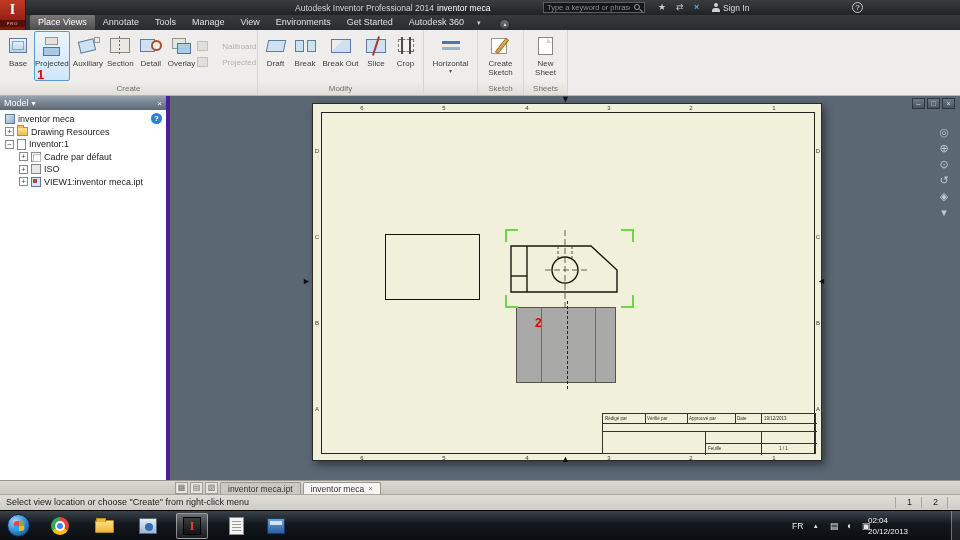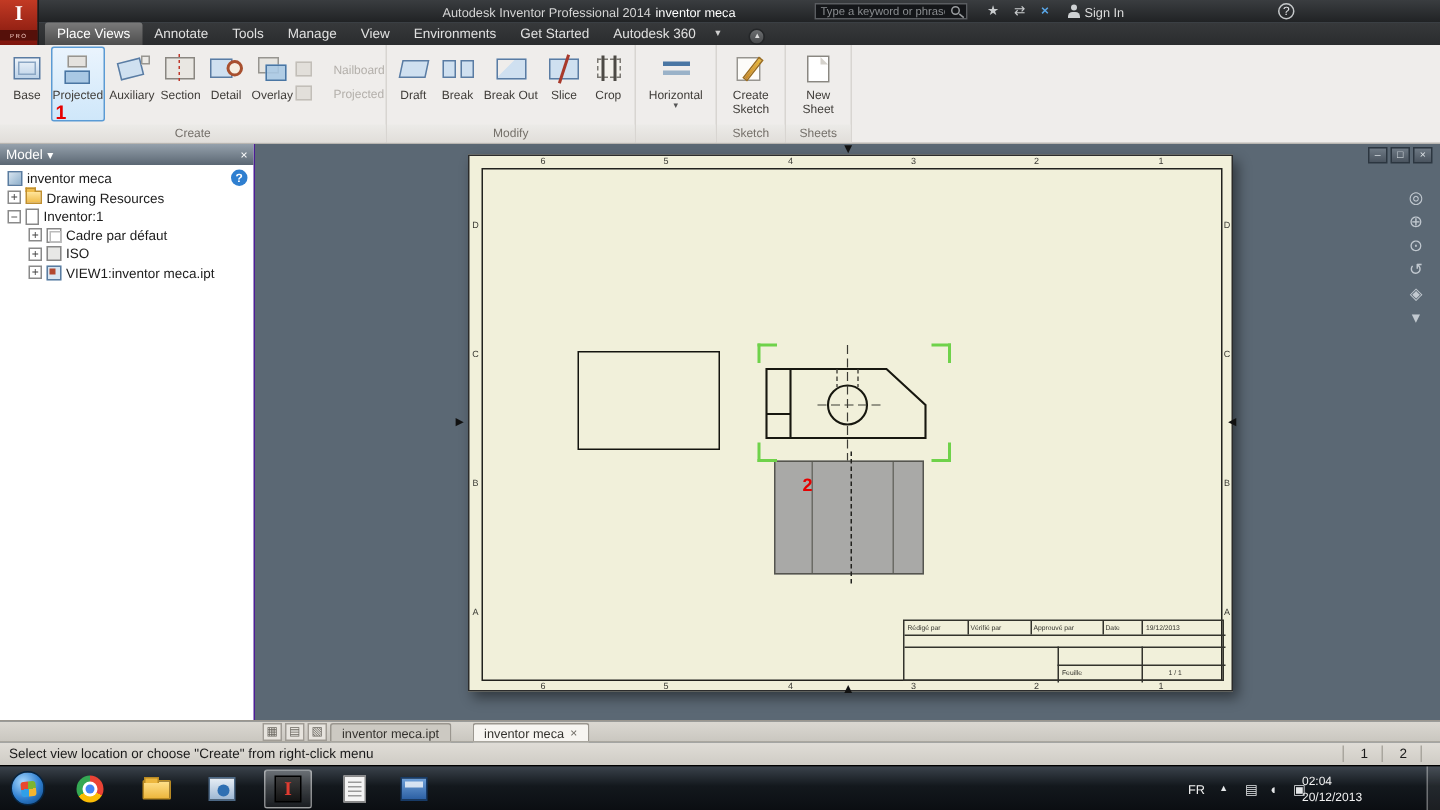--- a/index.html
+++ b/index.html
@@ -69,21 +69,21 @@
   .ic-hor::before{left:4px;top:5px;width:18px;height:3px;background:#4a76a3}
   .ic-hor::after{left:4px;top:11px;width:18px;height:3px;background:#9ab2c8}
   .ic-skt::before{left:3px;top:2px;width:16px;height:16px;border:1px solid #979590;background:#fdfcf9}
   .ic-skt::after{left:12px;top:1px;width:4px;height:18px;background:linear-gradient(#e9b93c,#c98a2a);transform:rotate(38deg);border:1px solid #9c6d1e}
   .ic-nsh::before{left:5px;top:1px;width:15px;height:18px;border:1px solid #8a8781;background:#fff}
   .ic-nsh::after{left:14px;top:2px;width:0;height:0;border-bottom:5px solid #d5d2cc;border-right:5px solid transparent}
 
   .ann{position:absolute;color:#e60000;font-weight:bold;font-size:13px;z-index:70}
 
   
-  #browser{position:absolute;left:0;top:96px;width:170px;height:384px;background:#fff;border-right:1px solid #4c1d95;z-index:40}
+  #browser{position:absolute;left:0;top:96px;width:170px;height:384px;background:#fff;border-right:4px solid #4c1d95;z-index:40}
   #browser-header{height:14px;background:linear-gradient(#95a1ac,#5b6773);display:flex;align-items:center;padding:0 4px;color:#fff;font-size:9px;gap:3px}
   #browser-header .sp{flex:1}
   #browser-header .bx{font-size:8px;color:#fff}
   .bhelp{position:absolute;right:4px;top:17px;width:11px;height:11px;border-radius:50%;background:#2f7fd0;color:#fff;font-size:8px;font-weight:bold;text-align:center;line-height:11px}
   .tree{padding-top:3px}
   .trow{height:12.5px;display:flex;align-items:center;gap:3px;font-size:9px;color:#1c1c1c;white-space:nowrap}
   .exp{width:9px;height:9px;border:1px solid #8a8a8a;background:#fff;font-size:8px;line-height:7px;text-align:center;color:#444;flex:0 0 auto}
   .ticon{flex:0 0 auto;position:relative}
   .t-part{width:10px;height:10px;background:linear-gradient(135deg,#d7e4ef,#8fb0cc);border:1px solid #5a7ca0}
   .t-folder{width:11px;height:9px;background:linear-gradient(#ffe49a,#f0bc4a);border:1px solid #c08f2f}
@@ -118,21 +118,21 @@
   svg .ln{fill:none;stroke:#17170f;stroke-width:1.4}
   svg .cl{fill:none;stroke:#3c3c34;stroke-width:.8;stroke-dasharray:6 3}
   svg .hd{fill:none;stroke:#3c3c34;stroke-width:.9;stroke-dasharray:3 2}
   #titleblock{position:absolute;left:289px;top:309px;width:214px;height:41px;border:1px solid #33332c;font-size:4.5px;color:#33332c}
   .tbl{position:absolute;background:#33332c}
   .tbt{position:absolute;white-space:nowrap;line-height:5px}
 
   
   #doctabs{position:absolute;left:0;top:480px;width:960px;height:14px;background:linear-gradient(#dbd8d2,#cac7c0);border-top:1px solid #9a968f;z-index:41}
   .viewbtn{position:absolute;top:1px;width:13px;height:12px;border:1px solid #a09c95;background:#e7e4de;font-size:8px;line-height:10px;text-align:center;color:#6b6861}
-  #tabstrip{position:absolute;left:220px;top:1px;display:flex;gap:14px}
+  #tabstrip{position:absolute;left:220px;top:1px;display:flex;gap:2px}
   .dtab{height:13px;line-height:12px;padding:0 7px;font-size:8.5px;border:1px solid #9a968f;border-bottom:none;background:#ccc9c2;color:#33312d;border-radius:2px 2px 0 0;display:flex;align-items:center;gap:4px}
   .dtab.active{background:#f7f5f1}
   .dtab .x{font-size:8px;color:#6b6861}
 
   
   #statusbar{position:absolute;left:0;top:494px;width:960px;height:16px;background:linear-gradient(#e0ddd7,#cfccc5);border-top:1px solid #aaa79f;font-size:9px;color:#1b1b1b;line-height:15px;padding-left:6px;z-index:41}
   .sbsep{position:absolute;top:2px;width:1px;height:11px;background:#a9a69e}
   .sbnum{position:absolute;top:0;font-size:9px}
 
   

